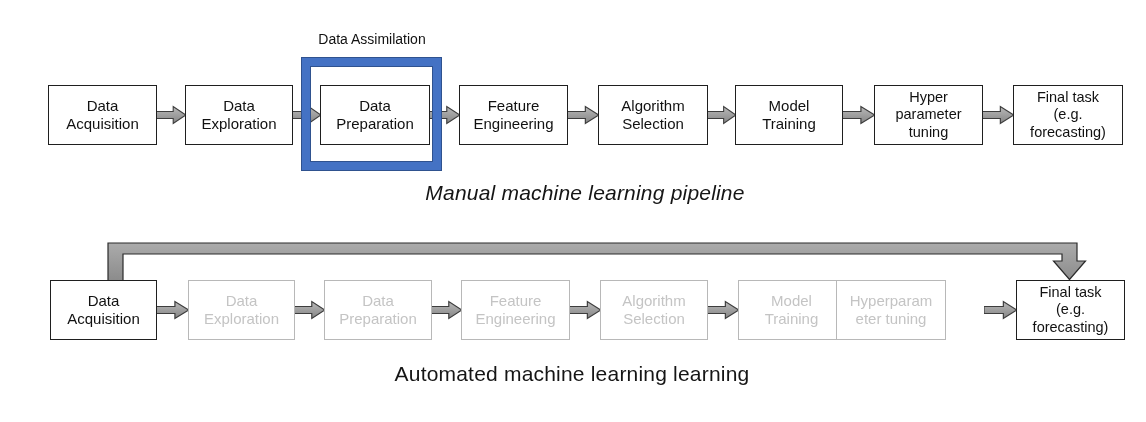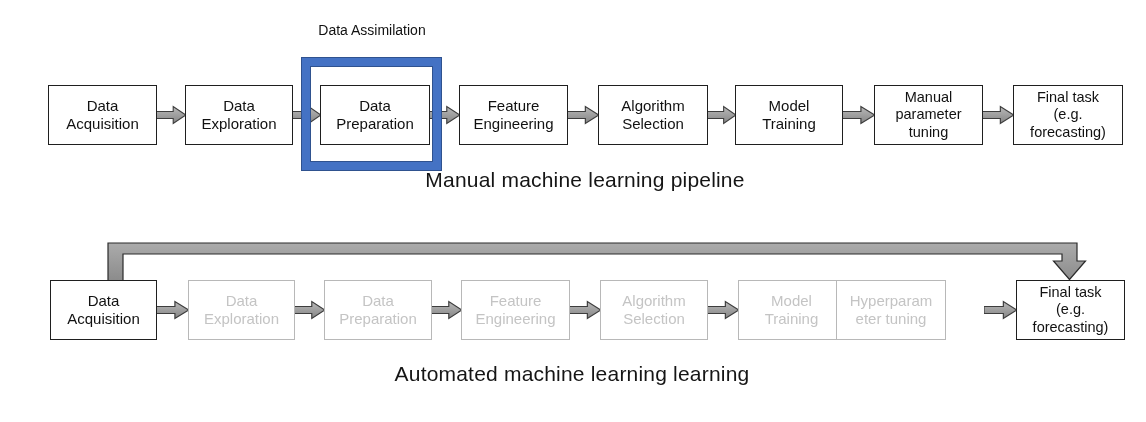--- a/index.html
+++ b/index.html
@@ -21,28 +21,28 @@
   .flow-arrow{position:absolute;z-index:1;}
   .flow-arrow polygon{fill:url(#arrowGrad);stroke:#3d3d3d;stroke-width:1;}
   .connector{position:absolute;left:0;top:0;z-index:1;}
   .connector path{fill:url(#pipeGrad);stroke:#2b2b2b;stroke-width:1.2;}
   .highlight-box{
     position:absolute;left:302px;top:58px;width:139px;height:112px;box-sizing:border-box;
     border:8px solid #4472C4;z-index:5;background:transparent;
     box-shadow:0 0 0 1px #2f528f, inset 0 0 0 1px #2f528f;
   }
   .annotation-label{
-    position:absolute;left:287px;top:22px;width:170px;text-align:center;
+    position:absolute;left:287px;top:31px;width:170px;text-align:center;
     font-size:14px;color:#111111;z-index:5;
   }
   .caption{
     position:absolute;text-align:center;font-size:21px;color:#151515;z-index:3;
     letter-spacing:0.2px;
   }
-  .caption-manual{left:185px;top:168px;width:800px;}
+  .caption-manual{left:185px;top:181px;width:800px;font-style:italic;}
   .caption-automated{left:172px;top:362px;width:800px;}
 </style>
 </head>
 <body>
 
 <div class="stage">
 
   <svg width="0" height="0" style="position:absolute" aria-hidden="true">
     <defs>
       <linearGradient id="arrowGrad" x1="0" y1="0" x2="0" y2="1">
@@ -98,21 +98,21 @@
       </div>
     <div class="box" style="left:598px;top:85px;width:110px">
         <span class="box-label">Algorithm
 Selection</span>
       </div>
     <div class="box" style="left:735px;top:85px;width:108px">
         <span class="box-label">Model
 Training</span>
       </div>
     <div class="box small-lines" style="left:874px;top:85px;width:109px">
-        <span class="box-label">Manual
+        <span class="box-label">Hyper
 parameter
 tuning</span>
       </div>
     <div class="box small-lines" style="left:1013px;top:85px;width:110px">
         <span class="box-label">Final task
 (e.g.
 forecasting)</span>
       </div>
 
     <div class="highlight-box"></div>

